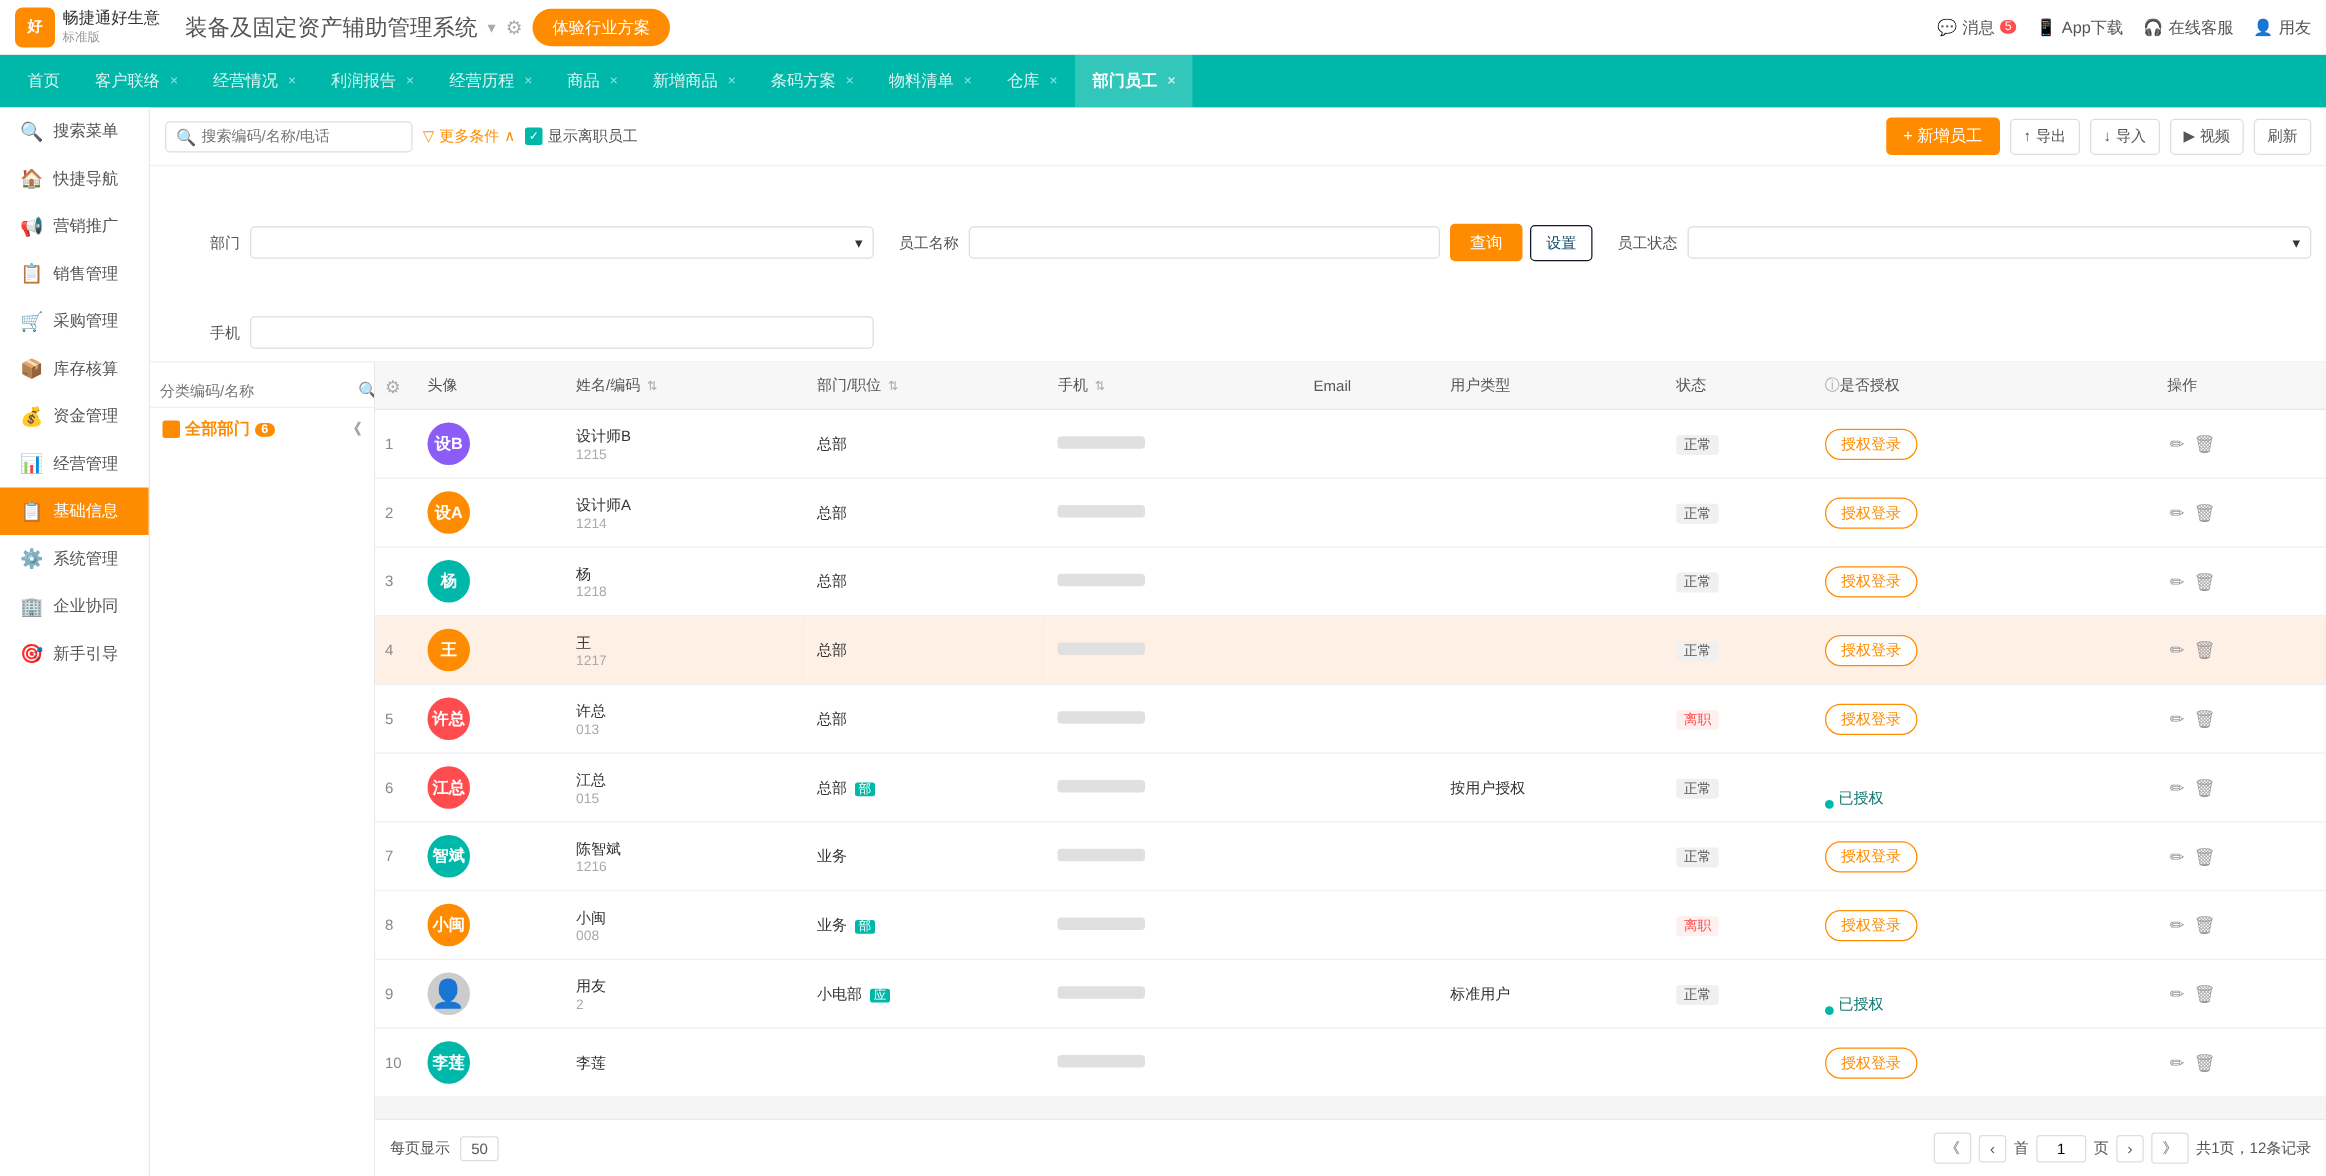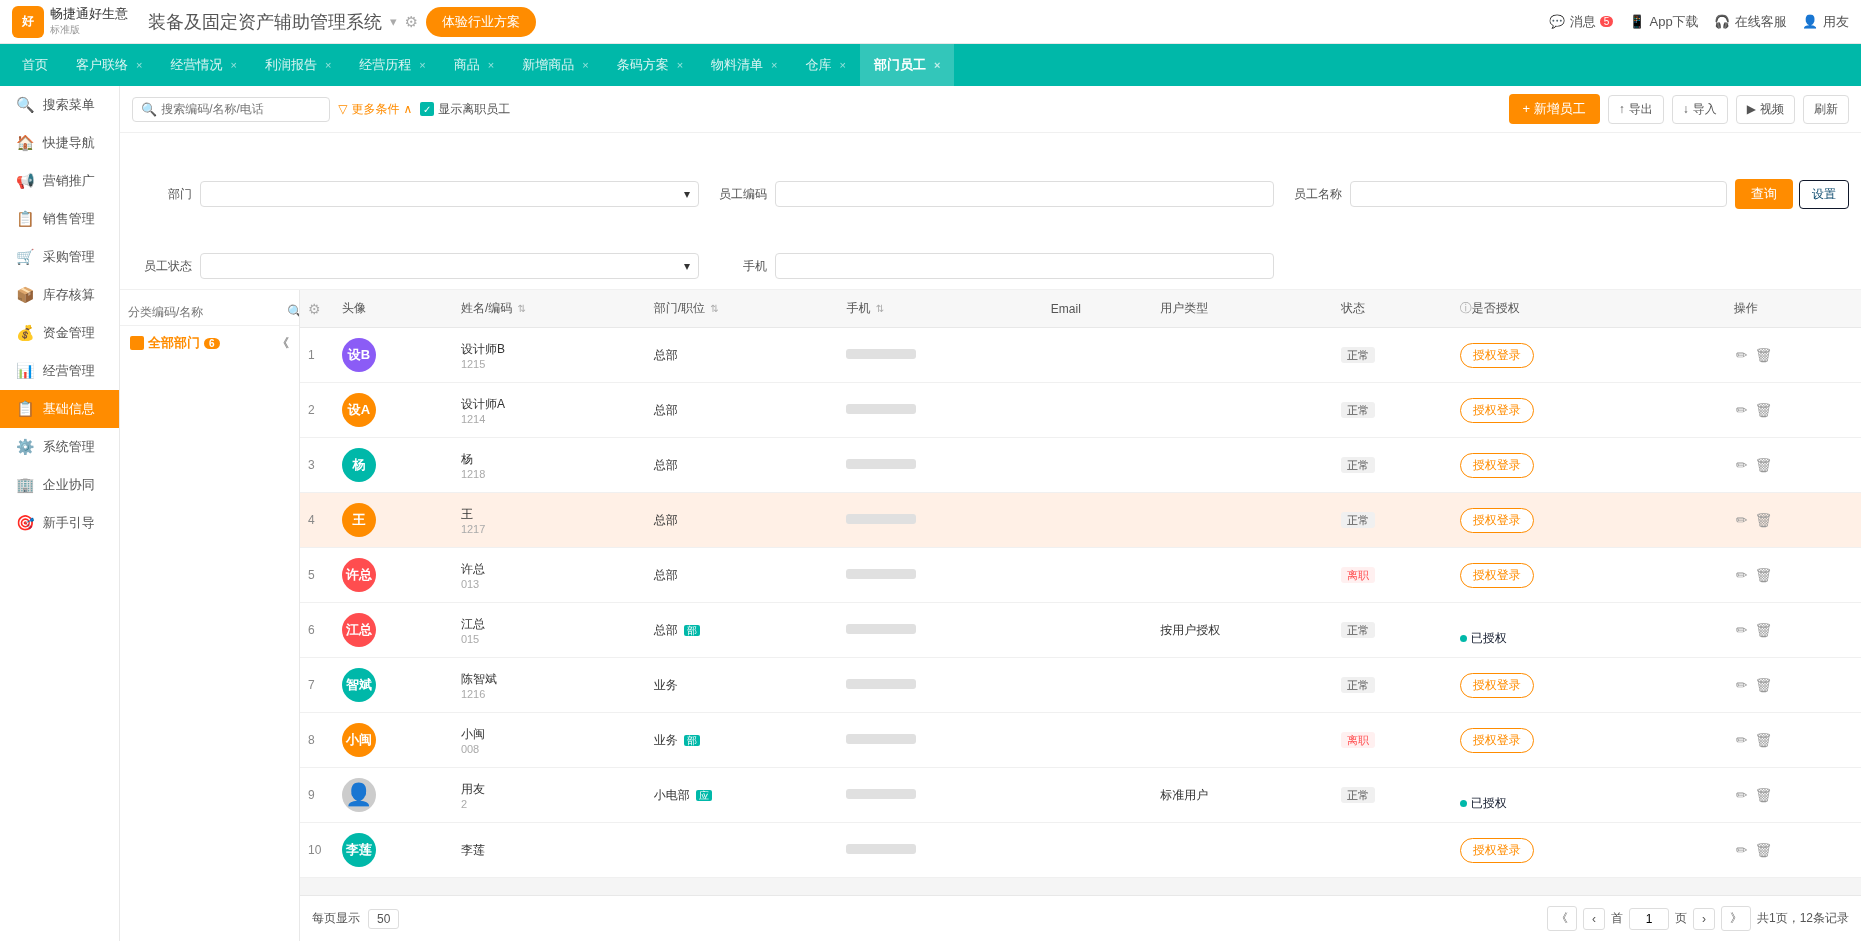--- a/index.html
+++ b/index.html
@@ -94,21 +94,21 @@
     th { padding: 10px 8px; text-align: left; font-size: 12px; color: #555; font-weight: normal; border-bottom: 1px solid #e8e8e8; white-space: nowrap; }
     td { padding: 10px 8px; font-size: 12px; color: #333; border-bottom: 1px solid #f0f0f0; vertical-align: middle; }
     tr.highlighted { background: #fff0e6; }
 
     .avatar { width: 34px; height: 34px; border-radius: 50%; display: flex; align-items: center; justify-content: center; font-size: 13px; color: #fff; font-weight: bold; flex-shrink: 0; }
     
     .status-normal { background: #f0f0f0; color: #555; border-radius: 3px; padding: 2px 6px; font-size: 11px; }
     .status-leave { background: #fff0f0; color: #ff4d4f; border-radius: 3px; padding: 2px 6px; font-size: 11px; }
 
     .btn-authorize { border: 1px solid #ff8c00; color: #ff8c00; background: #fff; border-radius: 14px; padding: 3px 12px; font-size: 12px; cursor: pointer; }
-    .authorized { color: #0f172a; font-size: 12px; display: flex; align-items: center; gap: 4px; margin-top: 16px; }
+    .authorized { color: #0f766e; font-size: 12px; display: flex; align-items: flex-end; gap: 4px; margin-top: 16px; }
     .dot-green { width: 7px; height: 7px; background: #00b8a9; border-radius: 50%; display: inline-block; }
 
     .op-btn { color: #999; cursor: pointer; font-size: 14px; margin: 0 2px; }
 
     .dept-tag { background: #00b8a9; color: #fff; border-radius: 2px; padding: 0 3px; font-size: 10px; margin-left: 3px; }
 
     
     .pagination { display: flex; align-items: center; padding: 10px 12px; background: #fff; border-top: 1px solid #e8e8e8; font-size: 12px; color: #555; gap: 8px; }
     .pagination-right { margin-left: auto; display: flex; align-items: center; gap: 6px; }
     .page-btn { border: 1px solid #ddd; background: #fff; color: #555; padding: 3px 8px; border-radius: 3px; cursor: pointer; font-size: 12px; }
@@ -263,24 +263,20 @@
       </div>
     </div>
 
     <div class="filter-row">
       <div class="filter-field">
         <span class="filter-label">部门</span>
         <div class="filter-select">
           <span></span>
           <span>▾</span>
         </div>
-      </div>
-      <div class="filter-field">
-        <span class="filter-label">员工编码</span>
-        <input class="filter-input" type="text" style="">
       </div>
       <div class="filter-field">
         <span class="filter-label">员工名称</span>
         <input class="filter-input" type="text" style="">
         <div class="filter-actions">
           <button class="btn-query">查询</button>
           <button class="btn-set">设置</button>
         </div>
       </div>
       <div class="filter-field">

